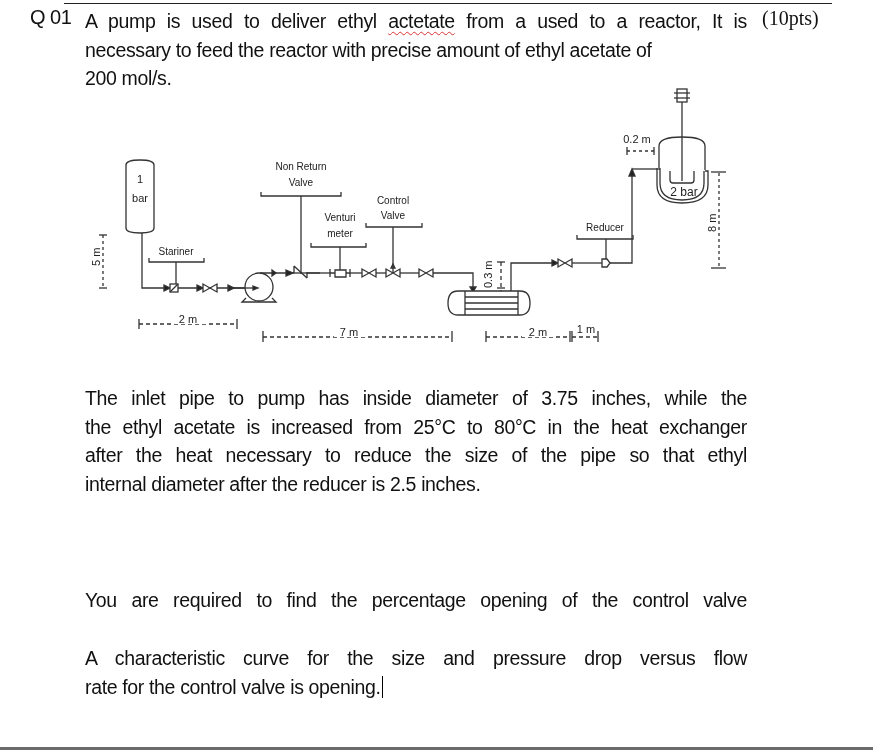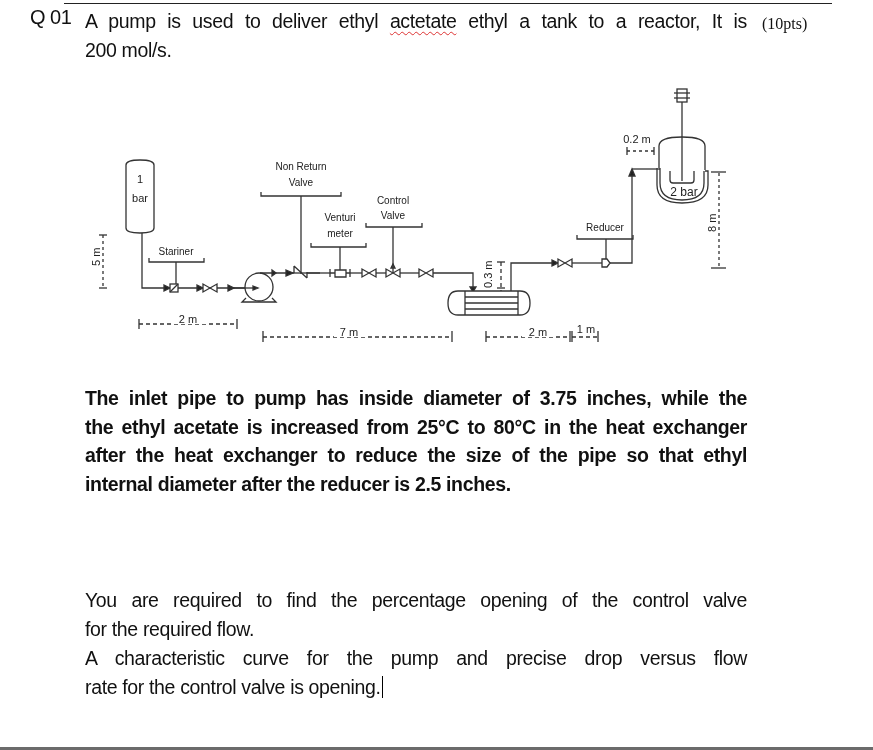--- a/index.html
+++ b/index.html
@@ -1,44 +1,45 @@
 <!DOCTYPE html>
 <html><head>
 <meta charset="utf-8">
 <style>
   html, body { margin:0; padding:0; background:#ffffff; }
   body { width:873px; height:750px; position:relative; overflow:hidden;
          font-family:"Liberation Sans", sans-serif; color:#111; }
   .top-rule { position:absolute; left:64px; top:3px; width:768px; height:1px; background:#222; }
   .bottom-rule { position:absolute; left:0; top:747px; width:873px; height:3px; background:#6b6b6b; }
   .qnum { position:absolute; left:30px; top:6px; font-size:20px; letter-spacing:-0.5px; }
-  .pts { position:absolute; left:762px; top:7px; font-size:16px; font-family:"Liberation Serif", serif;margin-top:8px; }
+  .pts { position:absolute; left:762px; top:7px; font-size:20px; font-family:"Liberation Serif", serif; }
   .para { position:absolute; left:85px; width:662px; font-size:19.5px; line-height:28.5px;
           letter-spacing:-0.35px; word-spacing:0px; }
   .para1 { top:7px; }
-  .para2 { top:384px; text-align:justify;font-weight:bold; }
+  .para2 { top:384px; text-align:justify; }
   .para3 { top:586px; }
   .para4 { top:644px; text-align:justify; }
   .line { display:block; }
   .just { text-align:justify; text-align-last:justify; }
   .squig { text-decoration: underline wavy #d33; text-underline-offset:3px; text-decoration-thickness:1px; }
   .caret { display:inline-block; width:1px; height:22px; background:#000; vertical-align:-4px; margin-left:1px; }
   svg.diagram { position:absolute; left:0; top:0; }
   svg text { font-family:"Liberation Sans", sans-serif; fill:#222; }
 </style>
 </head>
 <body>
 
 <div class="top-rule"></div>
 
 <div class="qnum">Q 01</div>
 <div class="pts">(10pts)</div>
 
 <div class="para para1">
-  <span class="line just"><span>A pump is used to deliver ethyl </span><span class="squig">actetate</span><span> ethyl a tank to a reactor, It is</span></span>
+  <span class="line just"><span>A pump is used to deliver ethyl </span><span class="squig">actetate</span><span> from a used to a reactor, It is</span></span>
+  <span class="line">necessary to feed the reactor with precise amount of ethyl acetate of</span>
   <span class="line">200 mol/s.</span>
 </div>
 
 <svg class="diagram" width="873" height="370" viewBox="0 0 873 370" stroke="#333" fill="none" stroke-width="1.3">
 
   <g>
     <path d="M126,165 Q126,160 140,160 Q154,160 154,165 L154,228 Q154,233 140,233 Q126,233 126,228 Z"></path>
     <text x="140" y="183" font-size="11" text-anchor="middle" stroke="none">1</text>
     <text x="140" y="202" font-size="11" text-anchor="middle" stroke="none">bar</text>
   </g>
@@ -193,27 +194,26 @@
     <line x1="572" y1="337" x2="598" y2="337" stroke-dasharray="4,3"></line>
     <line x1="598" y1="331" x2="598" y2="342"></line>
     <rect x="575" y="323" width="22" height="12" fill="#fff" stroke="none"></rect>
     <text x="586" y="333" font-size="11" text-anchor="middle" stroke="none">1 m</text>
   </g>
 </svg>
 
 <div class="para para2">
   <span class="line just">The inlet pipe to pump has inside diameter of 3.75 inches, while the</span>
   <span class="line just">the ethyl acetate is increased from 25°C to 80°C in the heat exchanger</span>
-  <span class="line just">after the heat exchanger to reduce the size of the pipe so that ethyl</span>
+  <span class="line just">after the heat necessary to reduce the size of the pipe so that ethyl</span>
   <span class="line">internal diameter after the reducer is 2.5 inches.</span>
 </div>
 
 <div class="para para3">
   <span class="line just">You are required to find the percentage opening of the control valve</span>
-  <span class="line">for the required flow.</span>
 </div>
 
 <div class="para para4">
-  <span class="line just">A characteristic curve for the pump and precise drop versus flow</span>
+  <span class="line just">A characteristic curve for the size and pressure drop versus flow</span>
   <span class="line"><span>rate for the control valve is opening.</span><span class="caret"></span></span>
 </div>
 
 <div class="bottom-rule"></div>
 
 </body></html>

